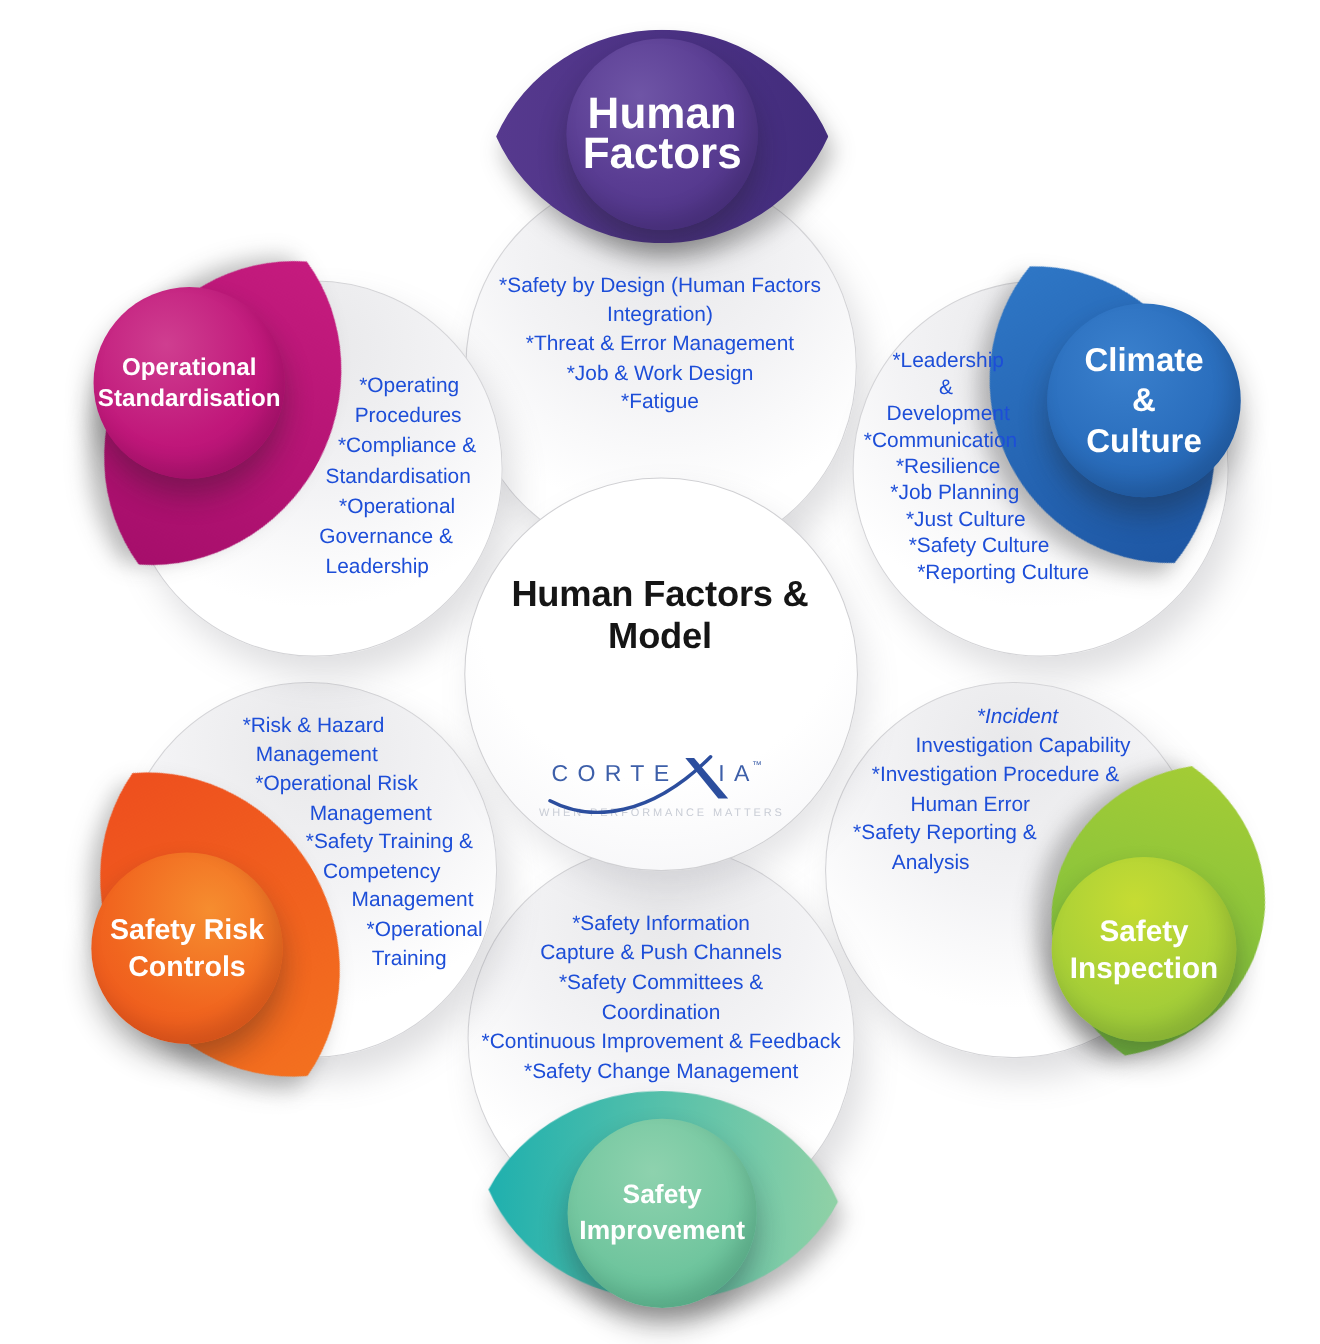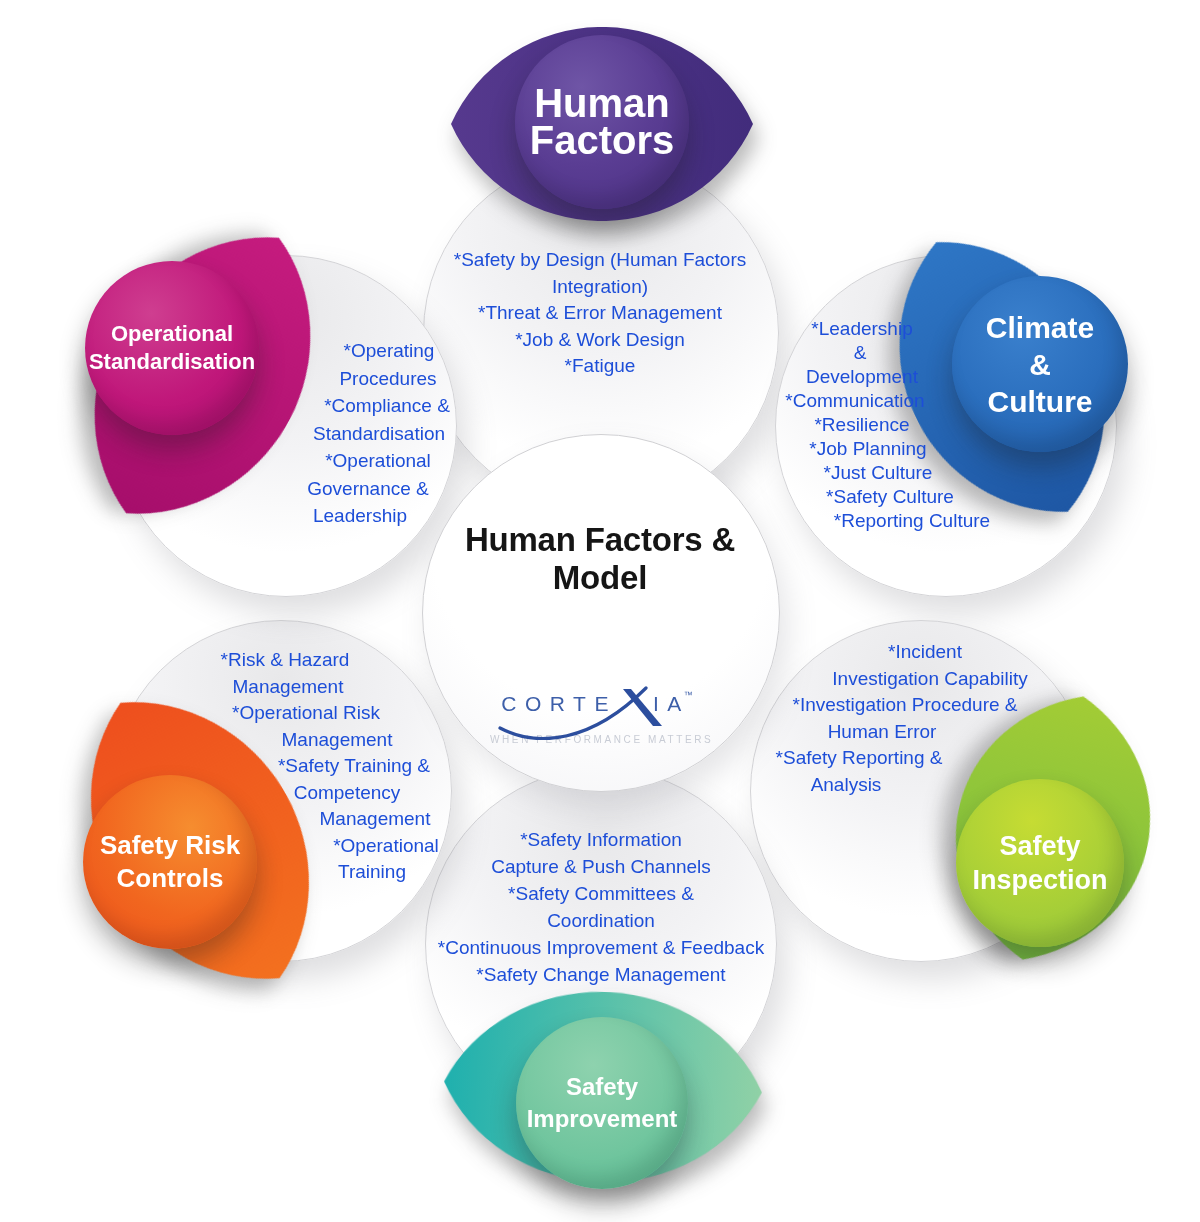--- a/index.html
+++ b/index.html
@@ -63,32 +63,32 @@
   .items{
     position:absolute;transform:translateX(-50%);text-align:center;
     color:#1d4ed8;font-size:19px;white-space:nowrap;
   }
   .items .ln{display:block;}
   .items-hf{left:600px;top:247px;line-height:26.5px;}
   .items-cc{left:865px;top:317px;line-height:24px;}
   .items-si{left:890px;top:639px;line-height:26.5px;}
   .items-sm{left:601px;top:826px;line-height:27px;}
   .items-rc{left:340px;top:647px;line-height:26.5px;}
-  .items-os{left:362px;top:337px;line-height:27.5px;margin-left:17px;}
+  .items-os{left:362px;top:337px;line-height:27.5px;}
   
   .items-cc .ln:nth-child(1){transform:translateX(-3px);}
   .items-cc .ln:nth-child(2){transform:translateX(-5px);}
   .items-cc .ln:nth-child(3){transform:translateX(-3px);}
   .items-cc .ln:nth-child(4){transform:translateX(-10px);}
   .items-cc .ln:nth-child(5){transform:translateX(-3px);}
   .items-cc .ln:nth-child(6){transform:translateX(3px);}
   .items-cc .ln:nth-child(7){transform:translateX(13px);}
   .items-cc .ln:nth-child(8){transform:translateX(25px);}
   .items-cc .ln:nth-child(9){transform:translateX(47px);}
-  .items-si .ln:nth-child(1){transform:translateX(35px);}
+  .items-si .ln:nth-child(1){transform:translateX(35px);font-style:italic;}
   .items-si .ln:nth-child(2){transform:translateX(40px);}
   .items-si .ln:nth-child(3){transform:translateX(15px);}
   .items-si .ln:nth-child(4){transform:translateX(-8px);}
   .items-si .ln:nth-child(5){transform:translateX(-31px);}
   .items-si .ln:nth-child(6){transform:translateX(-44px);}
   .items-rc .ln:nth-child(1){transform:translateX(-55px);}
   .items-rc .ln:nth-child(2){transform:translateX(-52px);}
   .items-rc .ln:nth-child(3){transform:translateX(-34px);}
   .items-rc .ln:nth-child(4){transform:translateX(-3px);}
   .items-rc .ln:nth-child(5){transform:translateX(14px);}

